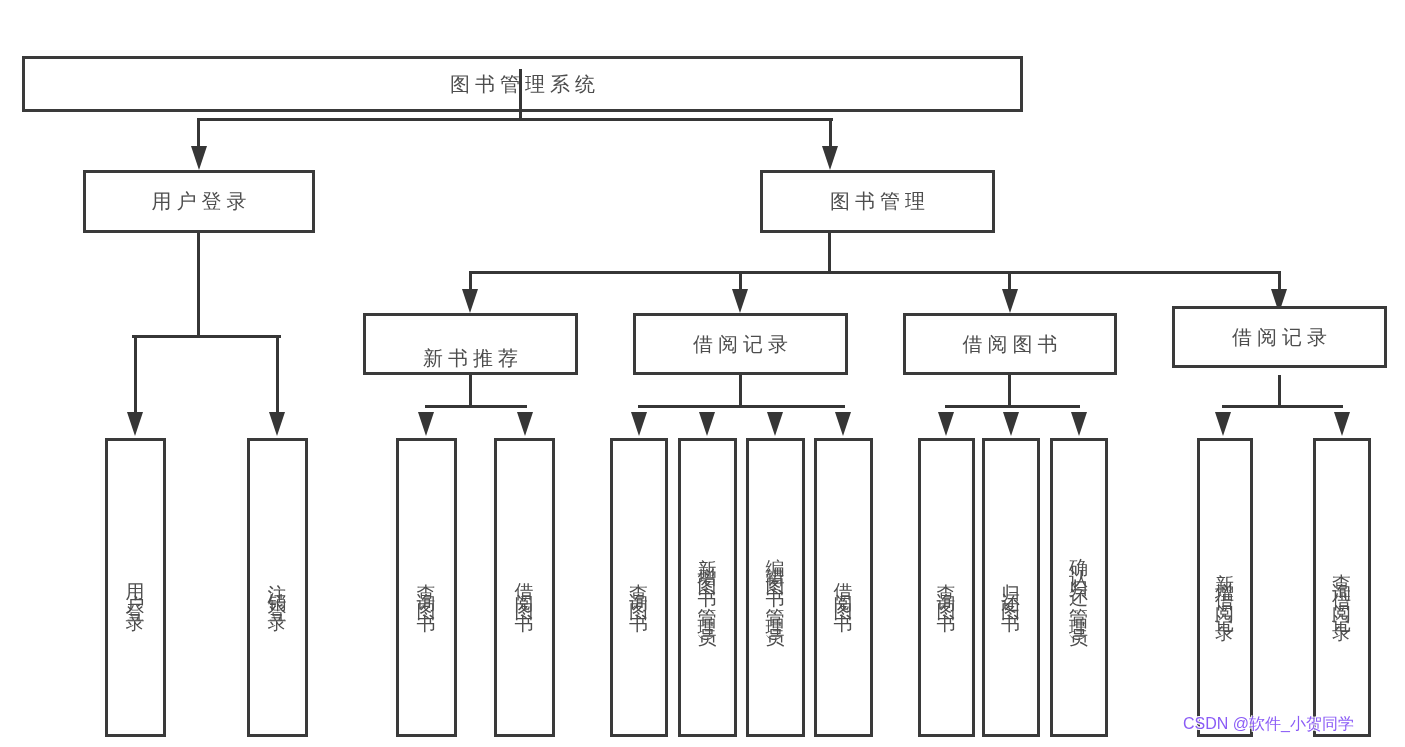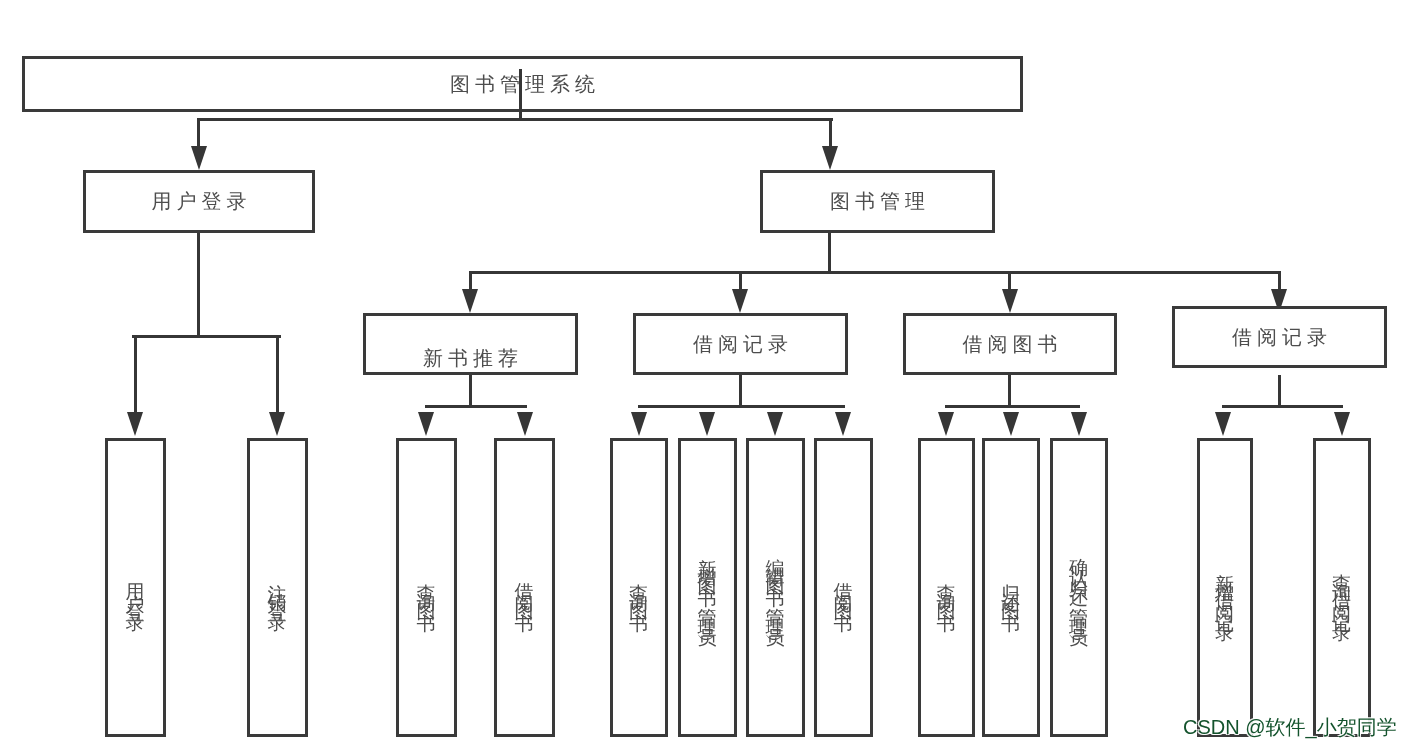--- a/index.html
+++ b/index.html
@@ -40,22 +40,22 @@
   .arrow {
     position: absolute;
     width: 0; height: 0;
     border-left: 8px solid transparent;
     border-right: 8px solid transparent;
     border-top: 24px solid #363636;
   }
   .watermark {
     position: absolute;
     left: 1183px; top: 714px;
-    font-size: 20px;
-    color: #14532d;
+    font-size: 16px;
+    color: #8b5cf6;
     white-space: nowrap;
     z-index: 10;
     text-shadow: 1px 1px 0 rgba(255,255,255,0.9), -1px -1px 0 rgba(255,255,255,0.9),
                  1px -1px 0 rgba(255,255,255,0.9), -1px 1px 0 rgba(255,255,255,0.9);
   }
 </style>
 </head>
 <body>
 
 <div id="canvas">

